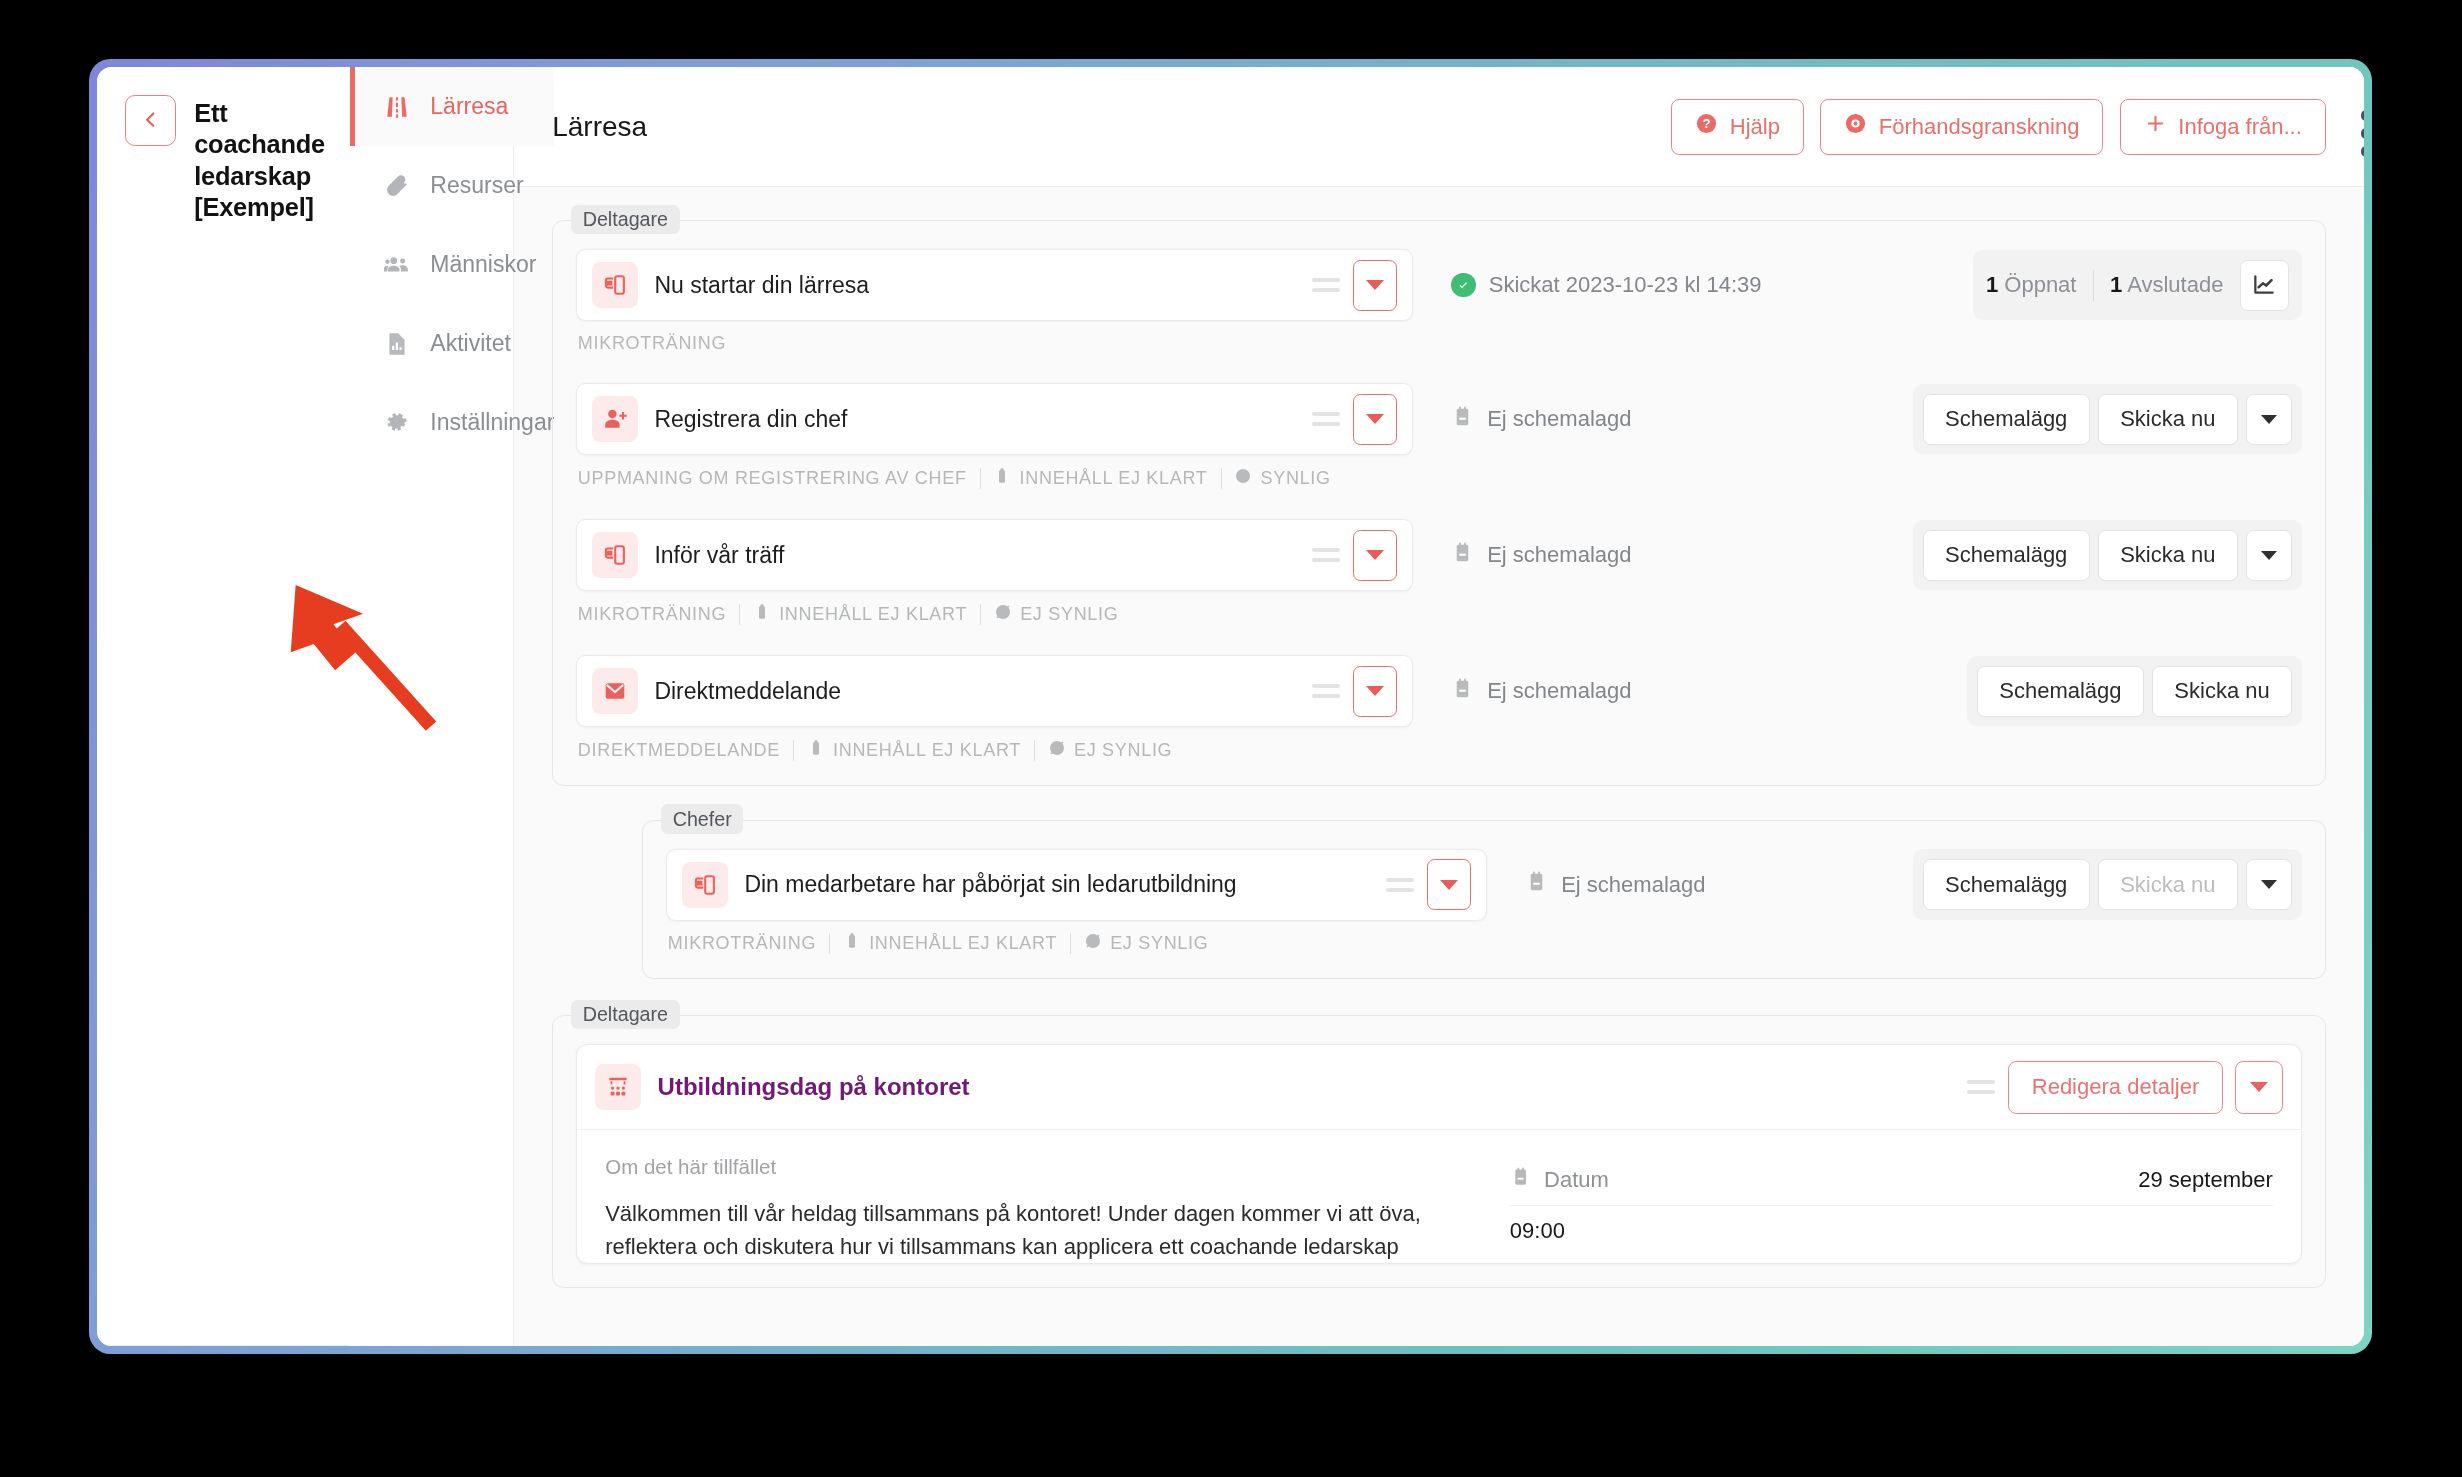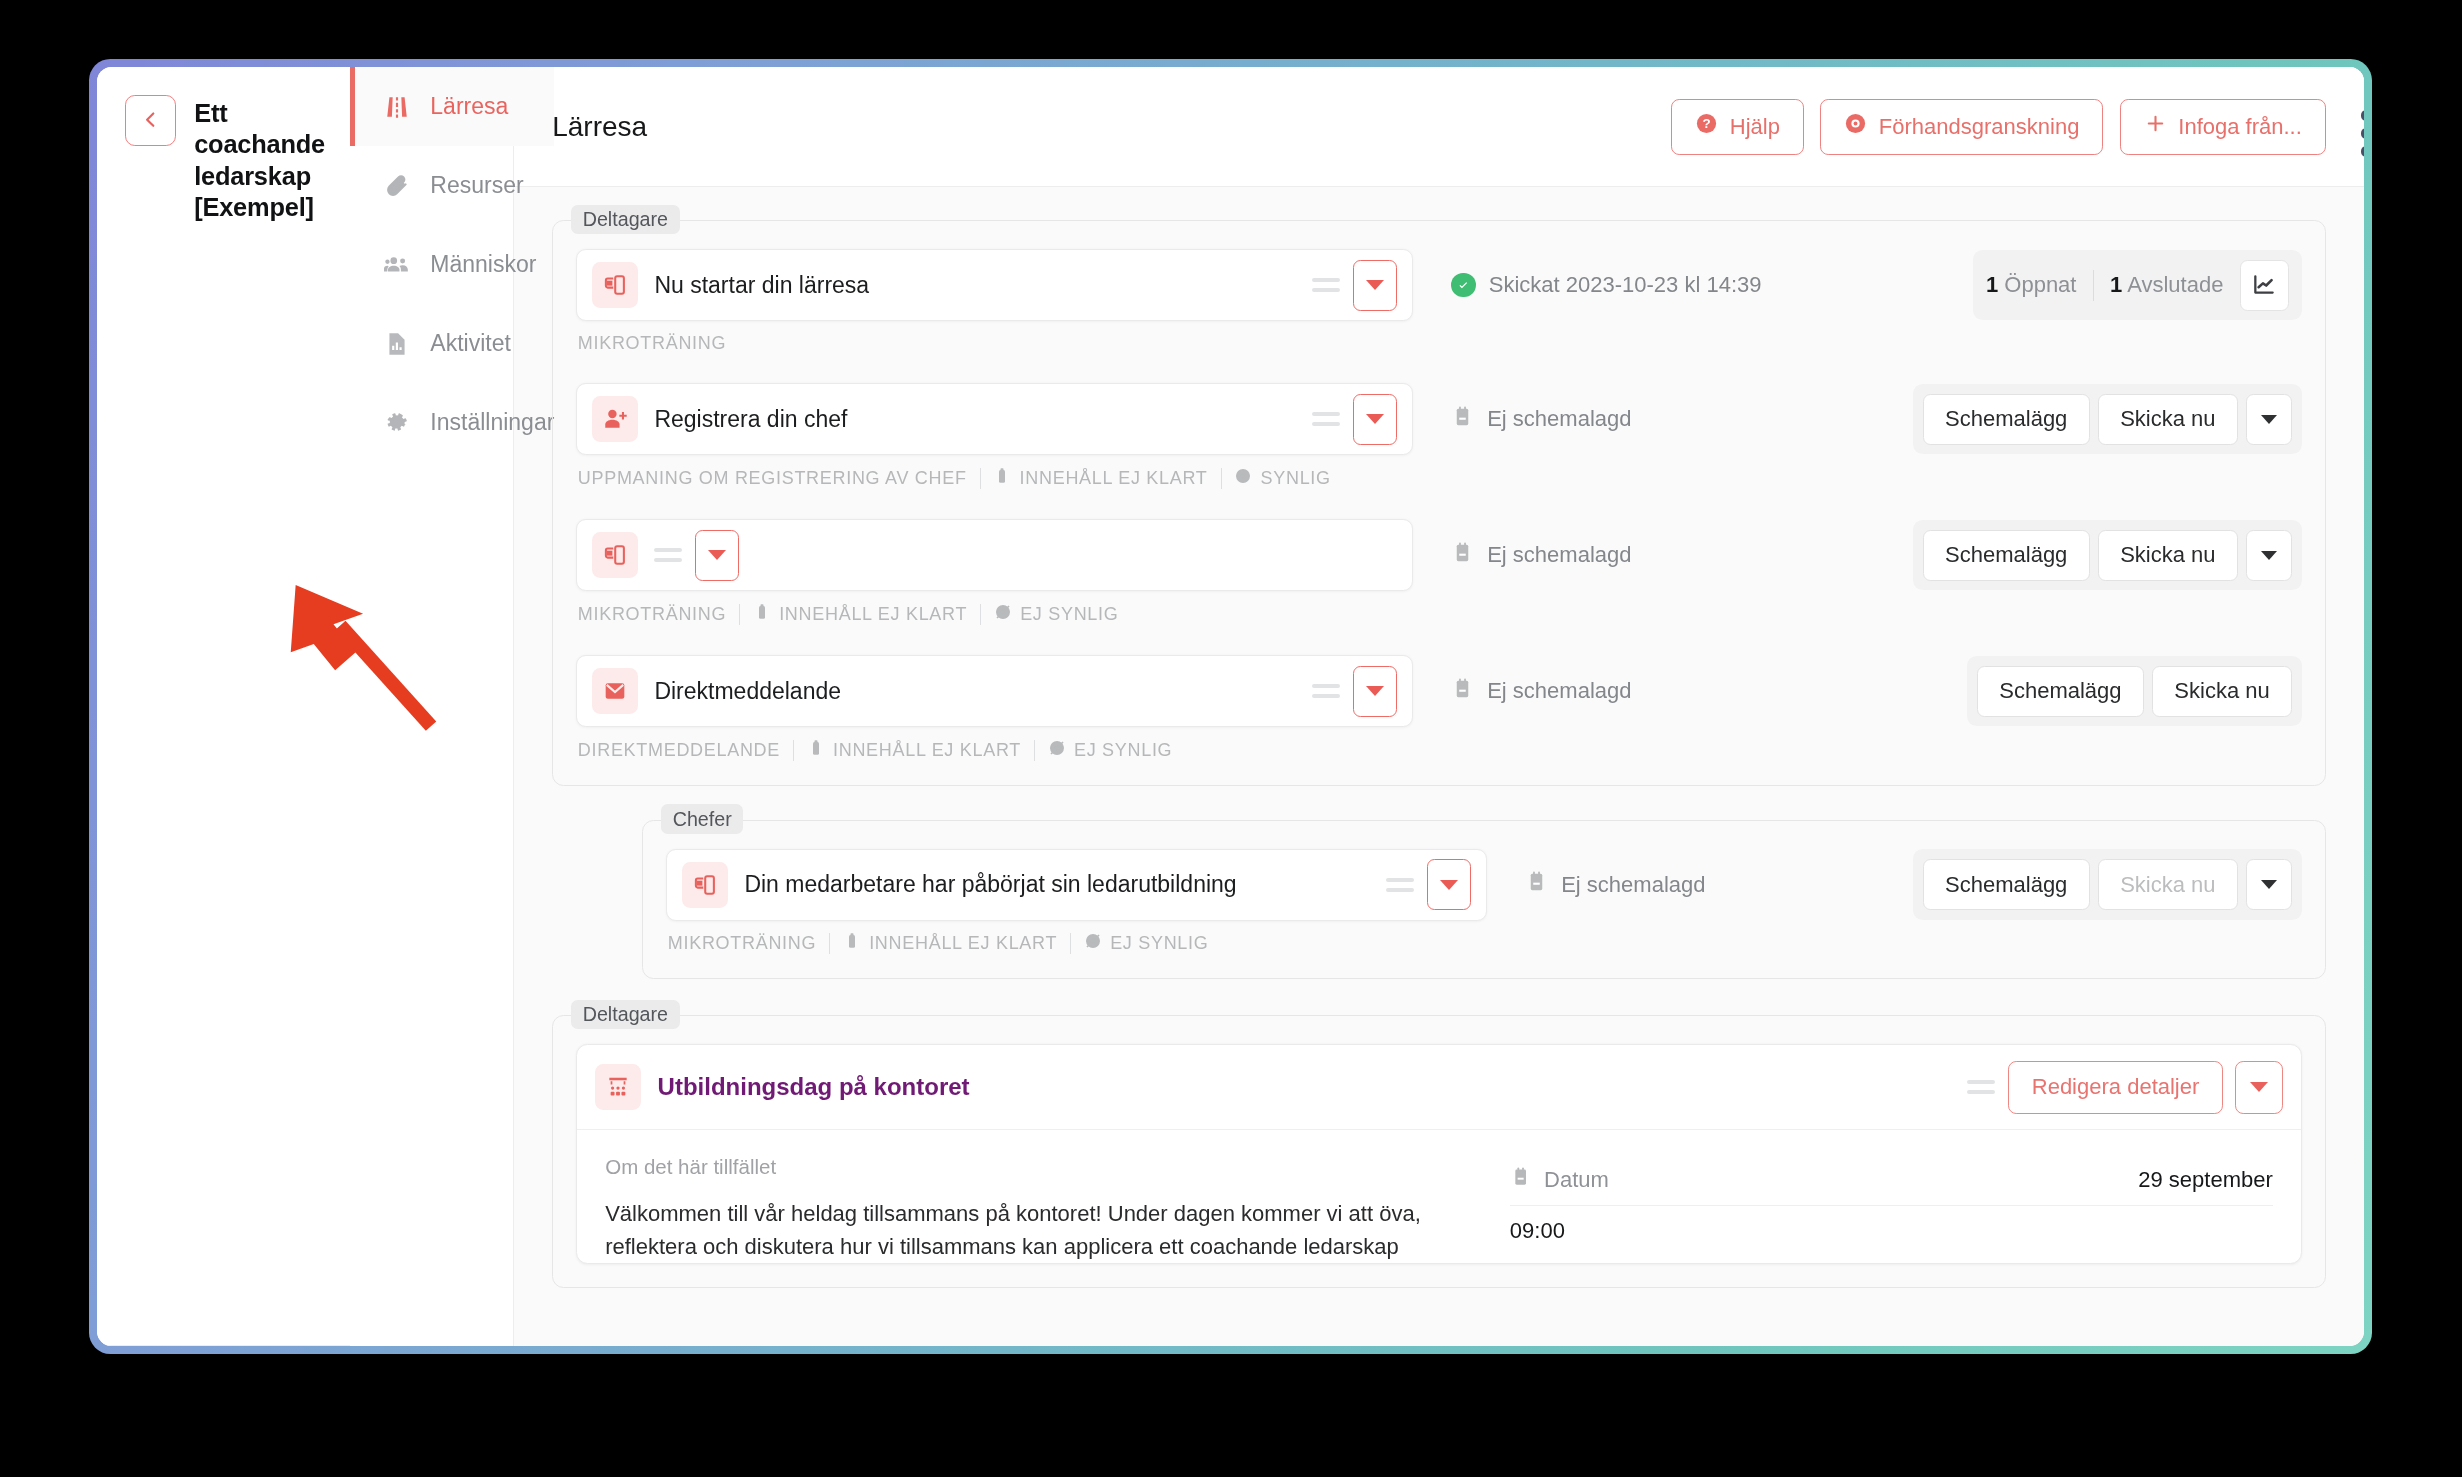--- a/index.html
+++ b/index.html
@@ -501,20 +501,21 @@
           <div class="act-wrap">
             <div class="act-row">
               <div class="act-card">
                 <span class="act-icon">
                   <svg viewBox="0 0 24 24">
                       <rect x="12.2" y="4" width="8" height="16" rx="1.8" fill="none" stroke="#e8615c" stroke-width="1.9"></rect>
                       <path d="M10.4 6H5.2a1.6 1.6 0 0 0-1.6 1.6v5.2a1.6 1.6 0 0 0 1.6 1.6h5.2" fill="none" stroke="#e8615c" stroke-width="1.9"></path>
                       <rect x="4.6" y="8" width="5" height="4.6" fill="#e8615c"></rect>
                     </svg>
                 </span>
+                <span class="act-name">Inför vår träff</span>
                 <span class="drag-handle">
                     <i></i>
                     <i></i>
                   </span>
                 <span class="caret-btn">
                     <b></b>
                   </span>
               </div>
               <div class="act-status">
                 <span>

